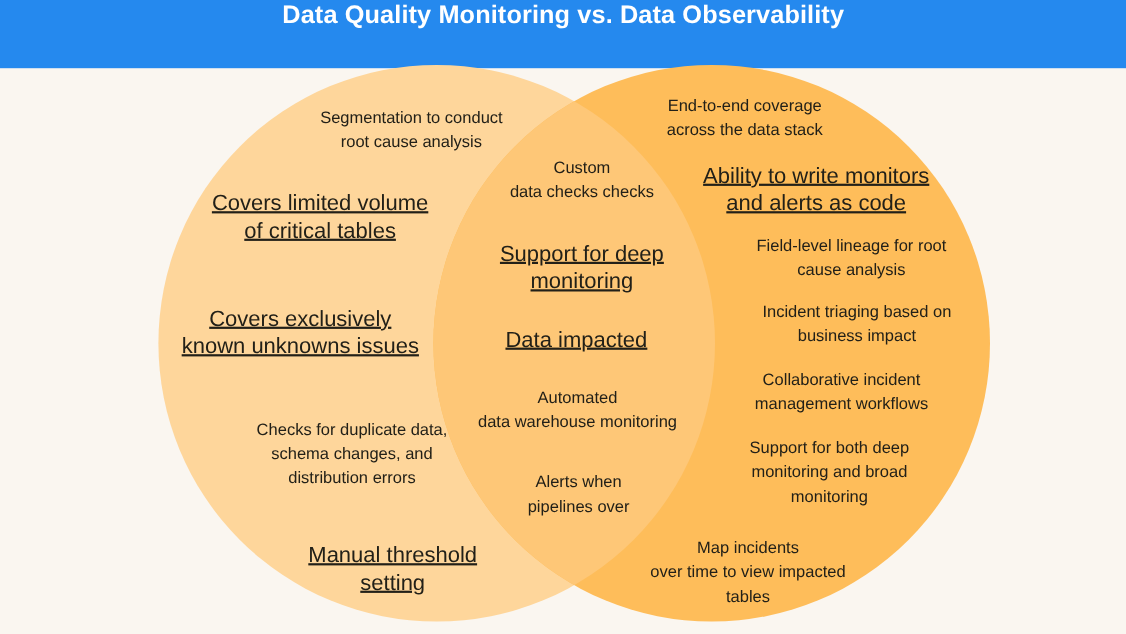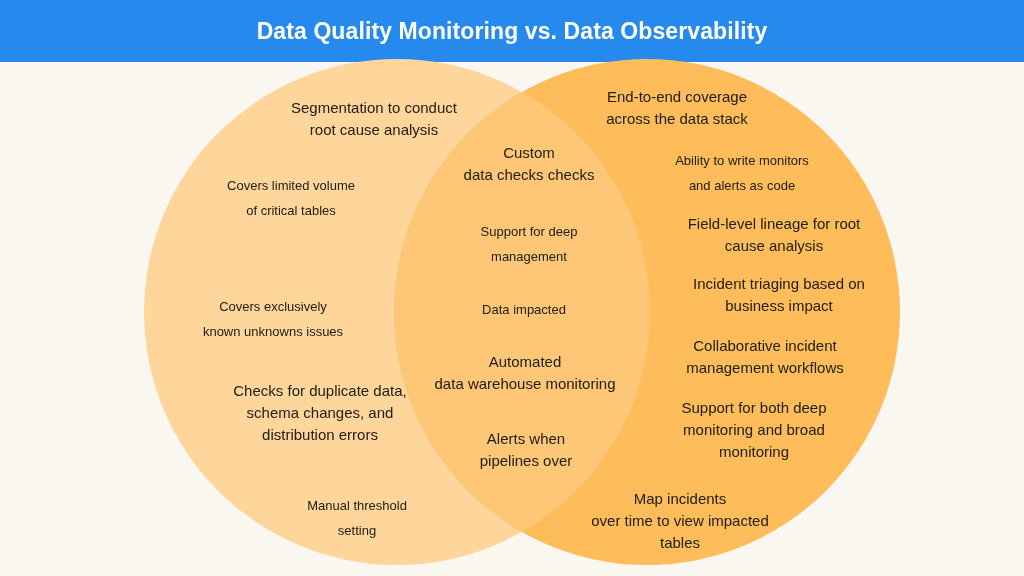--- a/index.html
+++ b/index.html
@@ -5,33 +5,33 @@
   html, body { margin: 0; padding: 0; }
   body {
     width: 1024px; height: 576px; overflow: hidden;
     background: #faf6f0;
     font-family: "Liberation Sans", "DejaVu Sans", sans-serif;
     position: relative;
   }
   .header {
     position: absolute; left: 0; top: 0; width: 1024px; height: 62px;
     background: #2589ee;
-    display: flex; align-items: center; justify-content: center;
+    display: flex; justify-content: center;
   }
   .header h1 {
     margin: 0; color: #ffffff; font-size: 23px; font-weight: bold;
     letter-spacing: 0.1px;
   }
   .venn { position: absolute; left: 0; top: 0; width: 1024px; height: 576px; }
   .label {
     position: absolute; color: #222018; text-align: center;
     white-space: pre-line; line-height: 1.45;
     transform: translate(-50%, 0);
   }
-  .f17 { font-size: 13px; line-height: 25px; }
+  .f17 { font-size: 20px; line-height: 25px; text-decoration: underline; }
   .f15 { font-size: 15px; line-height: 22px; }
 </style>
 </head>
 <body>
 
 <div class="header">
   <h1>Data Quality Monitoring vs. Data Observability</h1>
 </div>
 
 <svg class="venn" viewBox="0 0 1024 576" xmlns="http://www.w3.org/2000/svg">
@@ -42,32 +42,32 @@
   </defs>
   <circle cx="397" cy="312" r="253" fill="#fed69b"></circle>
   <circle cx="647" cy="312" r="253" fill="#febd5a"></circle>
   <circle cx="647" cy="312" r="253" fill="#fec777" clip-path="url(#clipLeft)"></circle>
 </svg>
 
 <div class="label f15" style="left:374px; top:97px;">Segmentation to conduct
 root cause analysis</div>
 <div class="label f17" style="left:291px; top:173px;">Covers limited volume
 of critical tables</div>
-<div class="label f17" style="left:273px; top:278px;margin-top:16px;">Covers exclusively
+<div class="label f17" style="left:273px; top:278px;">Covers exclusively
 known unknowns issues</div>
 <div class="label f15" style="left:296px; top:380px;margin-left:24px;">Checks for duplicate data,
 schema changes, and
 distribution errors</div>
 <div class="label f17" style="left:357px; top:493px;">Manual threshold
 setting</div>
 
 <div class="label f15" style="left:529px; top:142px;">Custom
 data checks checks</div>
 <div class="label f17" style="left:529px; top:219px;">Support for deep
-management</div>
+monitoring</div>
 <div class="label f17" style="left:524px; top:297px;">Data impacted</div>
 <div class="label f15" style="left:525px; top:351px;">Automated
 data warehouse monitoring</div>
 <div class="label f15" style="left:526px; top:428px;">Alerts when
 pipelines over</div>
 
 <div class="label f15" style="left:677px; top:86px;">End-to-end  coverage
 across the data stack</div>
 <div class="label f17" style="left:742px; top:148px;">Ability to write monitors
 and alerts as code</div>

